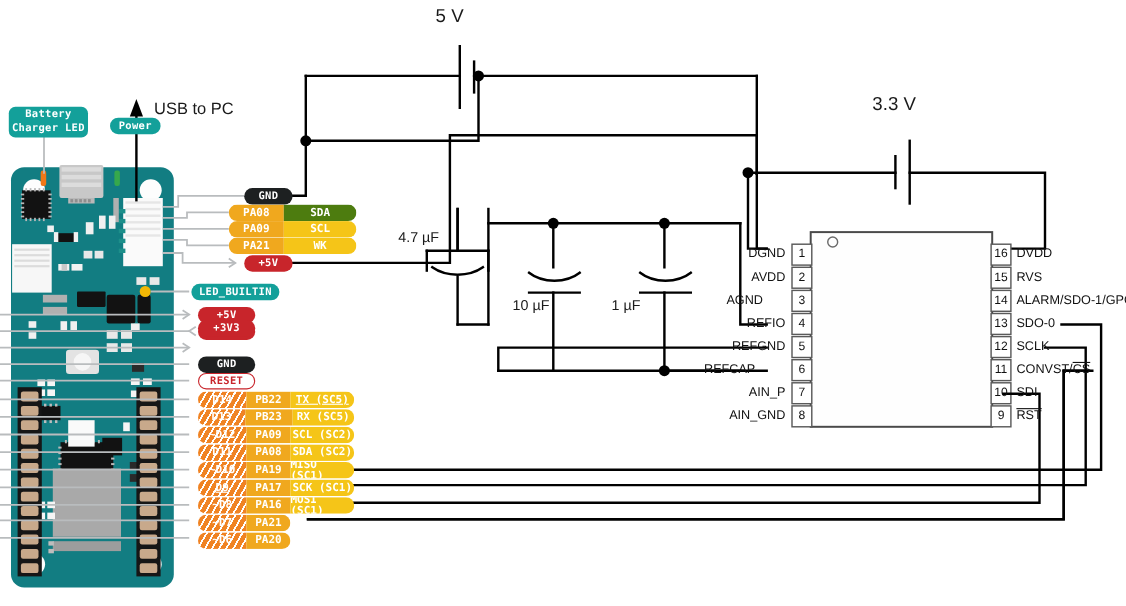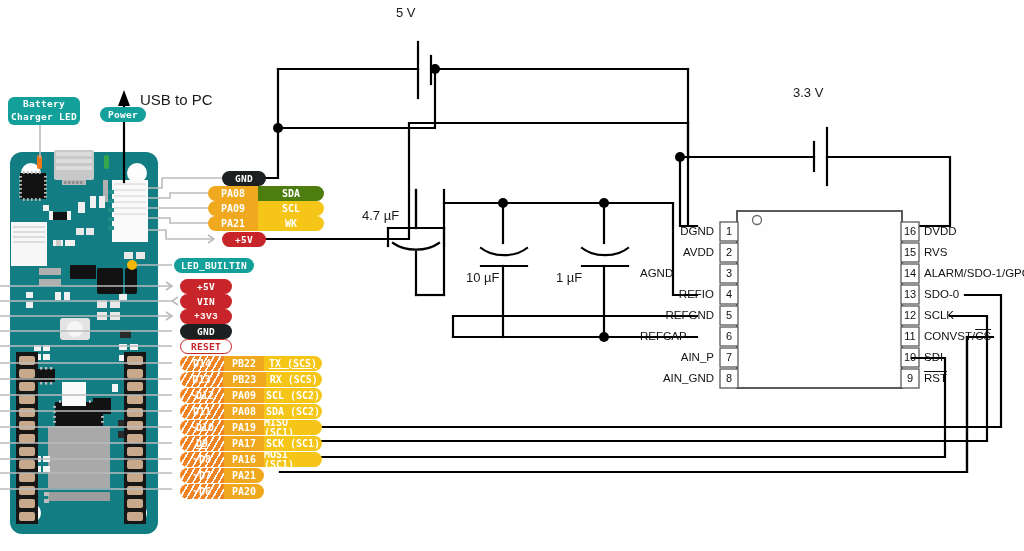--- a/index.html
+++ b/index.html
@@ -29,21 +29,21 @@
   .silver { fill: #c8c8c8; }
   .silver2 { fill: #b0b0b0; }
   .lgray { fill: #e3e3e3; }
   .hdr { fill: #161616; }
   .hdrpin { fill: #c8a98b; }
   .arrowhd { fill: #000; }
 
   
   .txt { position: absolute; font-family: "Liberation Sans", sans-serif;
          color: #1a1a1a; white-space: nowrap; }
-  .volt-label { font-size: 13px; }
+  .volt-label { font-size: 17px; }
   .cap-label  { font-size: 13px; }
   .usb-label  { font-size: 15px; }
   .pin-label  { font-size: 11.5px; color:#111; }
   .pin-num    { font-size: 11px; color:#111; text-align:center; }
   .ovl { text-decoration: overline; }
 
   
   .pill {
     position: absolute; height: 15px; border-radius: 8px;
     font-family: "DejaVu Sans Mono", monospace;
@@ -501,21 +501,21 @@
 
   <div class="pill-group" style="left:208px; top:216px; width:116px;">
     <div style="width:50px; background:#f0a81e;">PA21</div>
     <div style="width:66px; background:#f5c518;">WK</div>
   </div>
 
   <div class="pill pill-red" style="left:222px; top:232px; width:44px;">+5V</div>
 
   <div class="pill pill-red" style="left:180px; top:279px; width:52px;">+5V</div>
   <div class="pill pill-red" style="left:180px; top:294px; width:52px;">VIN</div>
-  <div class="pill pill-red" style="left:180px; top:309px; width:52px;font-family:Liberation Mono, monospace;">+3V3</div>
+  <div class="pill pill-red" style="left:180px; top:291px; width:52px;">+3V3</div>
   <div class="pill pill-dark" style="left:180px; top:324px; width:52px;">GND</div>
   <div class="pill pill-reset" style="left:180px; top:339px; width:52px;">RESET</div>
 
   <div class="pill-group" style="left:180px; top:356px; width:142px;">
     <div class="hatch" style="width:44px; color:#fff;">D14</div>
     <div style="width:40px; background:#f0a81e;">PB22</div>
     <div style="width:58px; background:#f5c518;text-decoration:underline;">TX  (SC5)</div>
   </div>
 
   <div class="pill-group" style="left:180px; top:372px; width:142px;">
@@ -563,21 +563,21 @@
     <div class="hatch" style="width:44px;">~D6</div>
     <div style="width:40px; background:#f0a81e;">PA20</div>
   </div>
 
   <div class="txt pin-label" style="left:640px; top:225px; width:74px; text-align:right;">DGND</div>
   <div class="txt pin-num" style="left:720px; top:225px; width:18px;">1</div>
 
   <div class="txt pin-label" style="left:640px; top:246px; width:74px; text-align:right;">AVDD</div>
   <div class="txt pin-num" style="left:720px; top:246px; width:18px;">2</div>
 
-  <div class="txt pin-label" style="left:640px; top:267px; width:74px; text-align:left;">AGND</div>
+  <div class="txt pin-label" style="left:640px; top:267px; width:74px; text-align:center;">AGND</div>
   <div class="txt pin-num" style="left:720px; top:267px; width:18px;">3</div>
 
   <div class="txt pin-label" style="left:640px; top:288px; width:74px; text-align:right;">REFIO</div>
   <div class="txt pin-num" style="left:720px; top:288px; width:18px;">4</div>
 
   <div class="txt pin-label" style="left:640px; top:309px; width:74px; text-align:right;">REFGND</div>
   <div class="txt pin-num" style="left:720px; top:309px; width:18px;">5</div>
 
   <div class="txt pin-label" style="left:640px; top:330px; width:74px; ">REFCAP</div>
   <div class="txt pin-num" style="left:720px; top:330px; width:18px;">6</div>

